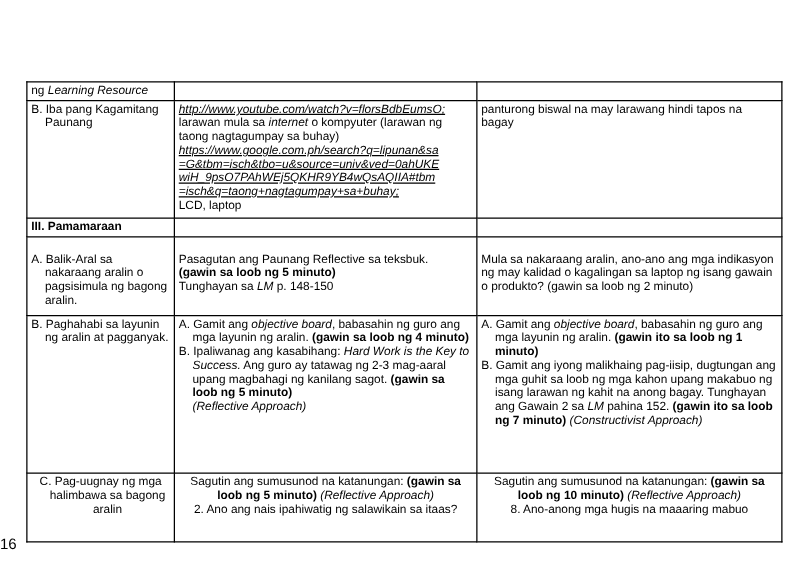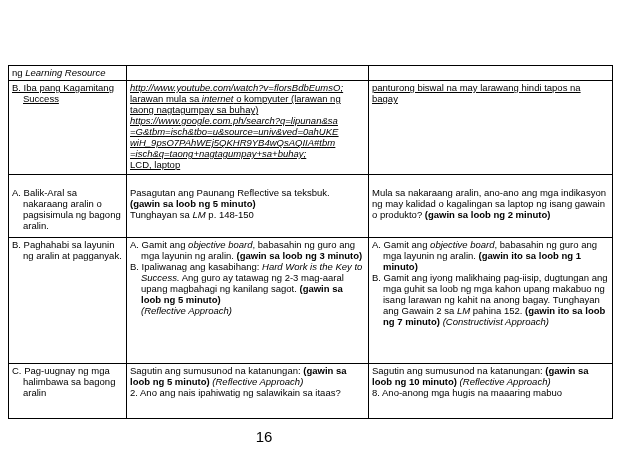--- a/index.html
+++ b/index.html
@@ -4,47 +4,47 @@
 <style>
   html, body { margin: 0; padding: 0; }
   body {
     width: 638px; height: 451px;
     background: #ffffff;
     font-family: "Liberation Sans", sans-serif;
     color: #000;
   }
   .sheet { position: relative; width: 638px; height: 451px; background: #fff; overflow: hidden; }
   table.doc {
-    position: absolute; left: 8px; top: 65px;
+    position: absolute; left: 21px; top: 65px;
     width: 604px;
     border-collapse: collapse; table-layout: fixed;
     font-size: 9.5px; line-height: 11px; padding-left: 41px;
   }
   col.c1 { width: 118px; }
   col.c2 { width: 242px; }
   col.c3 { width: 244px; }
   td {
     border: 1px solid #000;
     vertical-align: top;
     padding: 1px 3px 2px 3px;
     overflow: hidden;
   }
   tr.r1 { height: 13px; }
-  tr.r2 { height: 94px; text-decoration: underline; }
+  tr.r2 { height: 94px; }
   tr.r3 { height: 13px; }
   tr.r4 { height: 63px; }
   tr.r5 { height: 126px; }
-  tr.r6 { height: 55px; }
+  tr.r6 { height: 55px; text-align: center; }
   td.pad-top { padding-top: 12px; }
   .para { margin: 0; }
   .hang { padding-left: 11px; text-indent: -11px; }
   .section { font-weight: bold; }
   .pagenum {
     position: absolute; left: 0; top: 428px; width: 528px;
-    text-align: center; font-size: 15px;
+    text-align: left; font-size: 12px;
   }
 </style>
 </head>
 <body>
 
 <div class="sheet">
   <table class="doc">
     <colgroup>
         <col class="c1">
         <col class="c2">
@@ -55,49 +55,56 @@
         <tr class="r1">
       <td>
         <p class="para"><span>ng </span><span style="font-style: italic;">Learning Resource</span></p>
       </td>
       <td></td>
       <td></td>
     </tr>
 
     <tr class="r2">
       <td>
-        <p class="para hang"><span>B. Iba pang Kagamitang</span><br><span>Success</span></p>
+        <p class="para hang"><span>B. Iba pang Kagamitang</span><br><span>Paunang</span></p>
       </td>
       <td>
         <p class="para"><span style="font-style: italic; text-decoration: underline;">http://www.youtube.com/watch?v=florsBdbEumsO;</span><br><span>larawan mula sa </span><span style="font-style: italic;">internet</span><span> o kompyuter (larawan ng</span><br><span>taong nagtagumpay sa buhay)</span><br><span style="font-style: italic; text-decoration: underline;">https://www.google.com.ph/search?q=lipunan&amp;sa</span><br><span style="font-style: italic; text-decoration: underline;">=G&amp;tbm=isch&amp;tbo=u&amp;source=univ&amp;ved=0ahUKE</span><br><span style="font-style: italic; text-decoration: underline;">wiH_9psO7PAhWEj5QKHR9YB4wQsAQIIA#tbm</span><br><span style="font-style: italic; text-decoration: underline;">=isch&amp;q=taong+nagtagumpay+sa+buhay;</span><br><span>LCD, laptop</span></p>
       </td>
       <td>
         <p class="para"><span>panturong biswal na may larawang hindi tapos na bagay</span></p>
       </td>
     </tr>
 
+    <tr class="r3">
+      <td>
+        <p class="para section"><span style="font-weight: bold;">III. Pamamaraan</span></p>
+      </td>
+      <td></td>
+      <td></td>
+    </tr>
 
     <tr class="r4">
       <td class="pad-top">
         <p class="para hang"><span>A. Balik-Aral sa nakaraang aralin o pagsisimula ng bagong aralin.</span></p>
       </td>
       <td class="pad-top">
         <p class="para"><span>Pasagutan ang Paunang Reflective sa teksbuk.</span><br><span style="font-weight: bold;"> (gawin sa loob ng 5 minuto)</span><br><span>Tunghayan sa </span><span style="font-style: italic;">LM</span><span> p. 148-150</span></p>
       </td>
       <td class="pad-top">
-        <p class="para"><span>Mula sa nakaraang aralin, ano-ano ang mga indikasyon ng may kalidad o kagalingan sa laptop ng isang gawain o produkto? </span><span style="font-weight: bold;">(gawin sa loob ng 2 minuto)</span></p>
+        <p class="para"><span>Mula sa nakaraang aralin, ano-ano ang mga indikasyon ng may kalidad o kagalingan sa laptop ng isang gawain o produkto? </span><span style="font-weight: normal;">(gawin sa loob ng 2 minuto)</span></p>
       </td>
     </tr>
 
     <tr class="r5">
       <td>
         <p class="para hang"><span>B. Paghahabi sa layunin ng aralin at pagganyak.</span></p>
       </td>
       <td>
-        <p class="para hang"><span>A. Gamit ang </span><span style="font-style: italic;">objective board</span><span>, babasahin ng guro ang mga layunin ng aralin. </span><span style="font-weight: bold;">(gawin sa loob ng 3 minuto)</span></p>
+        <p class="para hang"><span>A. Gamit ang </span><span style="font-style: italic;">objective board</span><span>, babasahin ng guro ang mga layunin ng aralin. </span><span style="font-weight: bold;">(gawin sa loob ng 4 minuto)</span></p>
         <p class="para hang"><span>B. Ipaliwanag ang kasabihang: </span><span style="font-style: italic;">Hard Work is the Key to Success.</span><span> Ang guro ay tatawag ng 2-3 mag-aaral upang magbahagi ng kanilang sagot. </span><span style="font-weight: bold;">(gawin sa loob ng 5 minuto)</span><br><span style="font-style: italic;">(Reflective Approach)</span></p>
       </td>
       <td>
         <p class="para hang"><span>A. Gamit ang </span><span style="font-style: italic;">objective board</span><span>, babasahin ng guro ang mga layunin ng aralin. </span><span style="font-weight: bold;">(gawin ito sa loob ng 1 minuto)</span></p>
         <p class="para hang"><span>B. Gamit ang iyong malikhaing pag-iisip, dugtungan ang mga guhit sa loob ng mga kahon upang makabuo ng isang larawan ng kahit na anong bagay. Tunghayan ang Gawain 2 sa </span><span style="font-style: italic;">LM</span><span> pahina 152. </span><span style="font-weight: bold;">(gawin ito sa loob ng 7 minuto)</span><span> </span><span style="font-style: italic;">(Constructivist Approach)</span></p>
       </td>
     </tr>
 
     <tr class="r6">
       <td>

